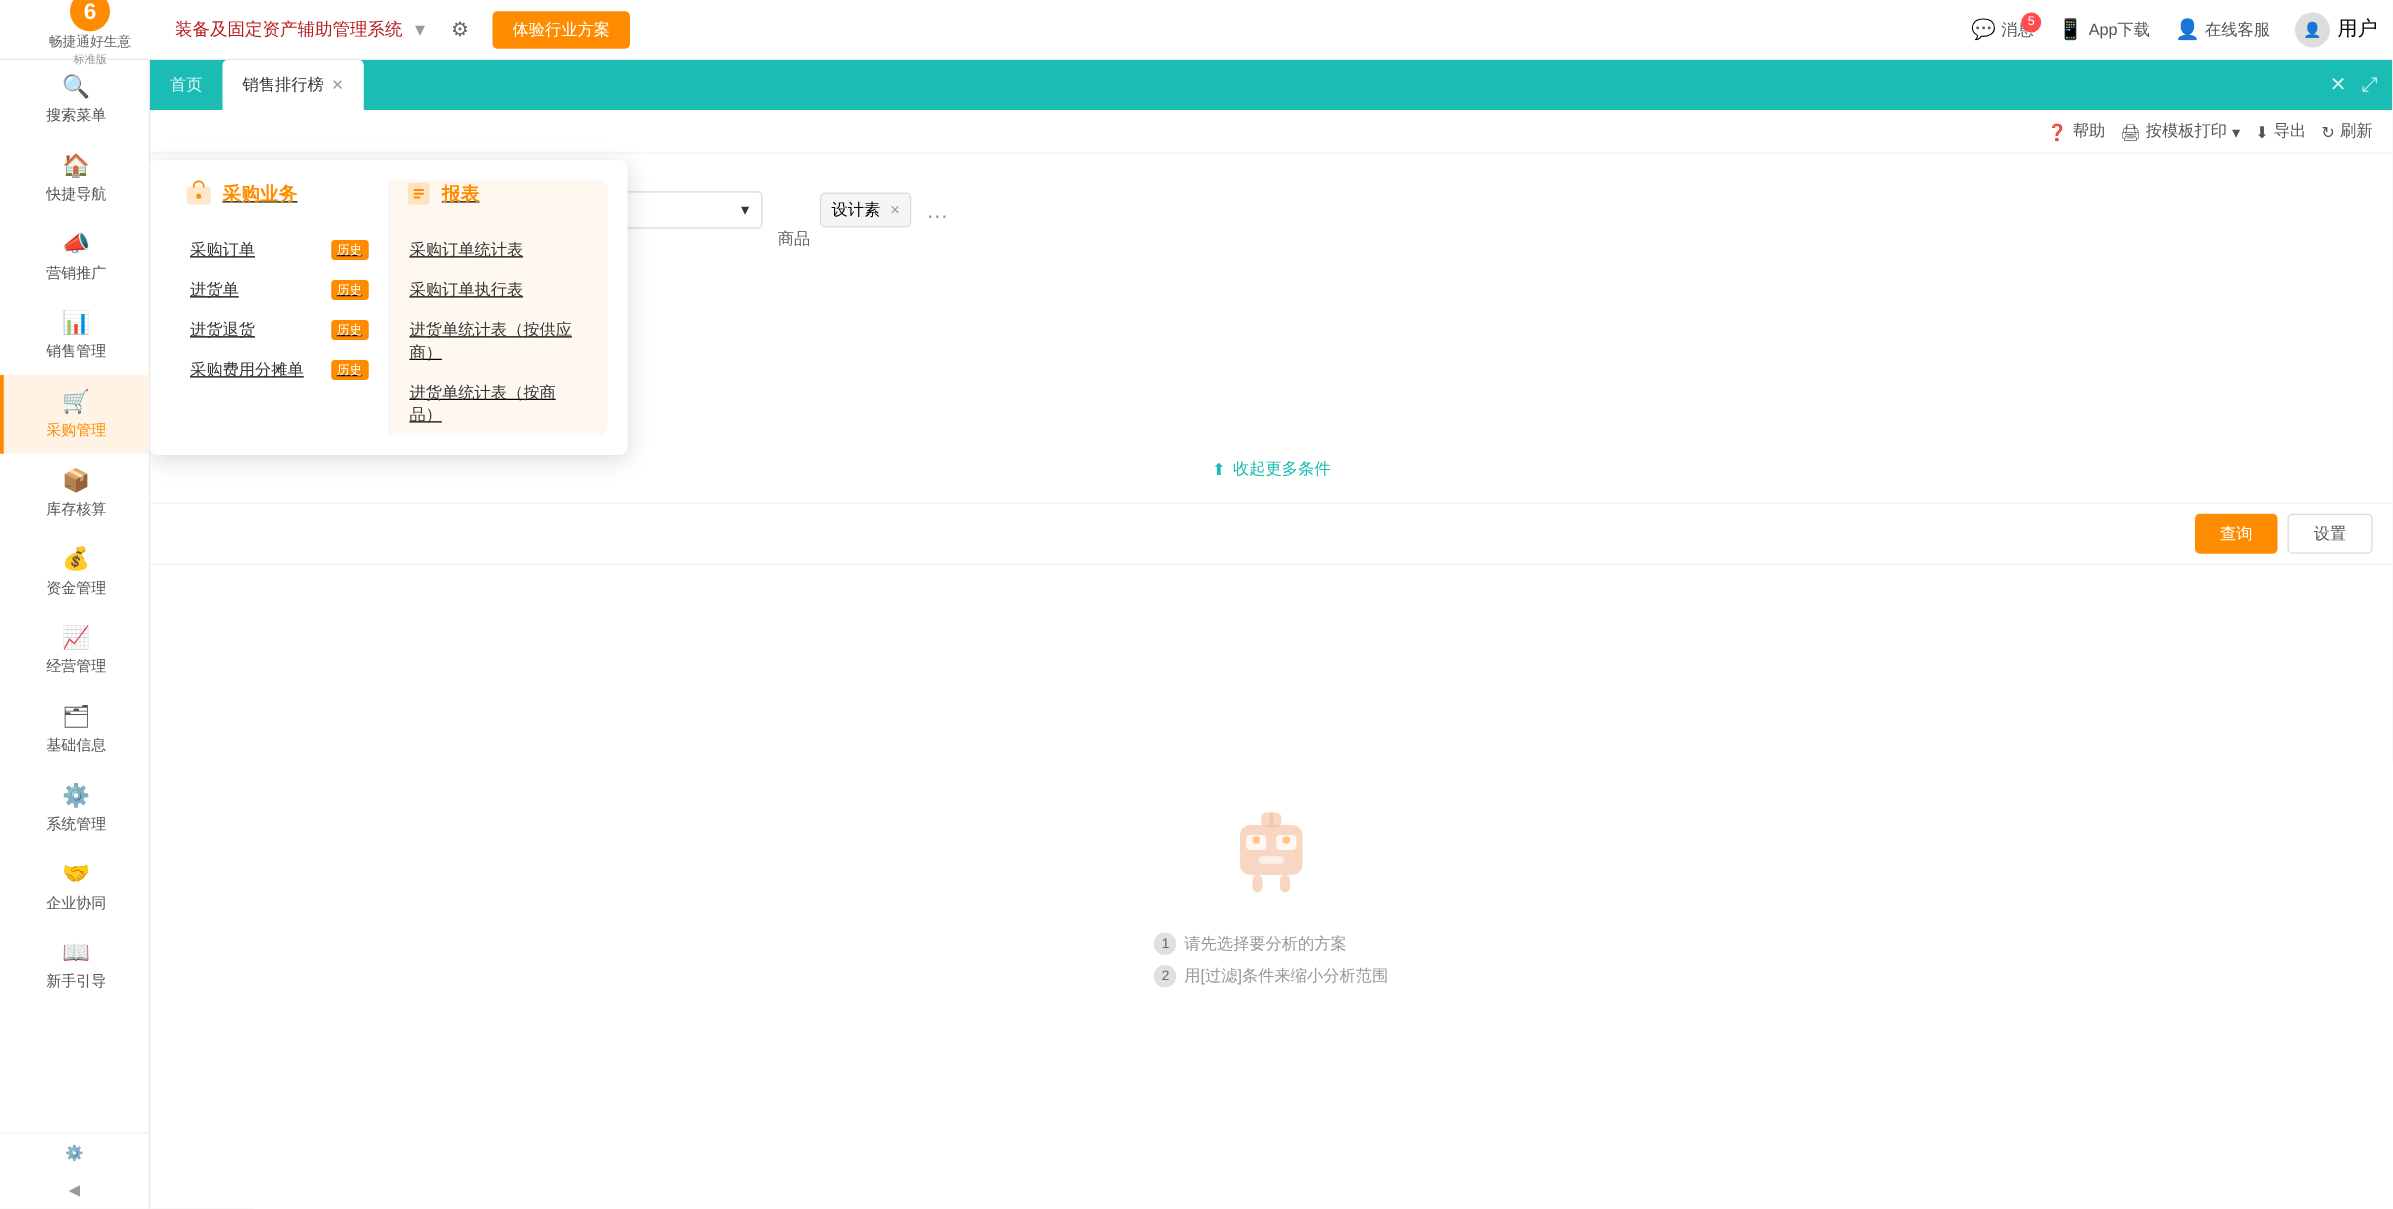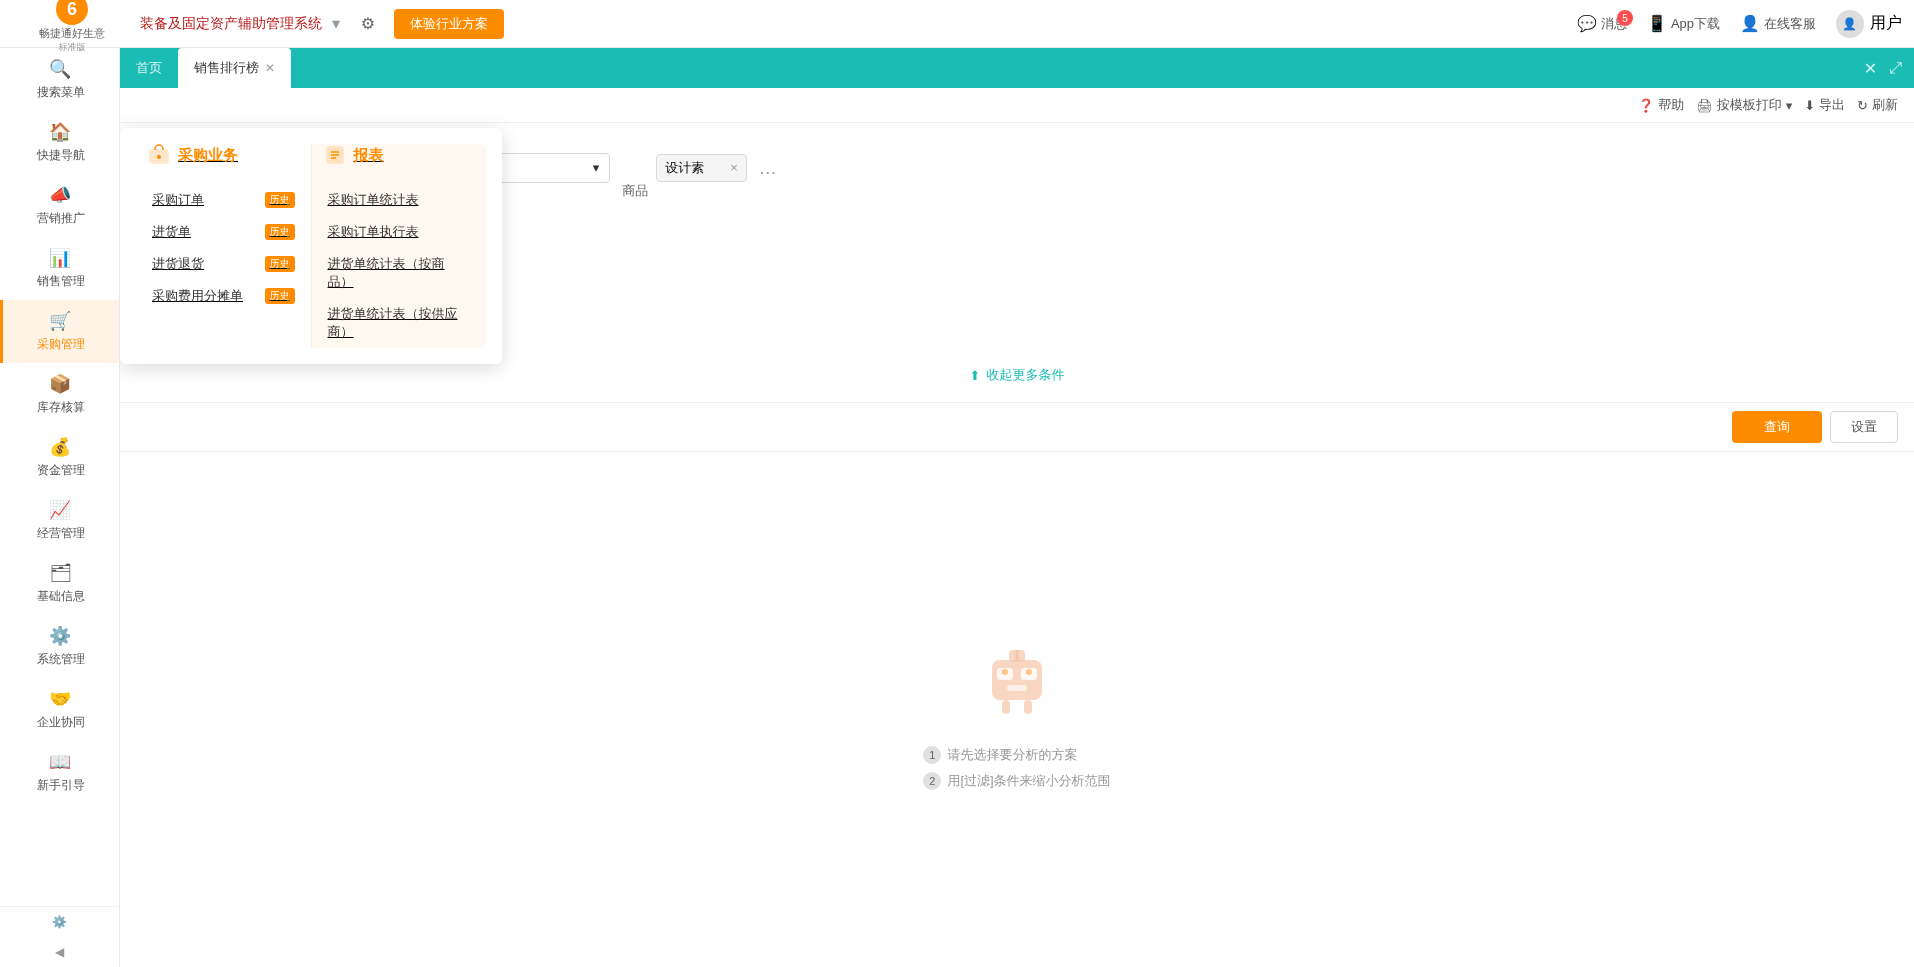--- a/index.html
+++ b/index.html
@@ -282,21 +282,21 @@
       display: flex;
       align-items: center;
       gap: 6px;
       font-size: 13px;
       color: #1abcb4;
     }
     .date-range span { cursor: pointer; }
     .tag-item {
       display: flex;
       align-items: center;
-      gap: 22px;
+      gap: 4px;
       background: #f5f5f5;
       border: 1px solid #d9d9d9;
       border-radius: 4px;
       padding: 4px 8px;
       font-size: 13px;
     }
     .tag-x { color: #999; cursor: pointer; margin-left: 4px; }
     .filter-dots { color: #999; cursor: pointer; font-size: 18px; line-height: 1; }
     .collapse-btn {
       display: flex;
@@ -325,21 +325,21 @@
       cursor: pointer;
       display: flex;
       align-items: center;
       gap: 4px;
     }
     .btn-query {
       background: #ff8c00;
       color: #fff;
       border: none;
       border-radius: 4px;
-      padding: 6px 32px;
+      padding: 6px 20px;
       font-size: 13px;
       cursor: pointer;
       margin-left: auto;
     }
     .btn-settings {
       border: 1px solid #d9d9d9;
       background: #fff;
       color: #555;
       border-radius: 4px;
       padding: 6px 20px;
@@ -686,23 +686,23 @@
             </svg>
             <span>报表</span>
           </div>
           <div class="menu-item">
             <span>采购订单统计表</span>
           </div>
           <div class="menu-item">
             <span>采购订单执行表</span>
           </div>
           <div class="menu-item">
+            <span>进货单统计表（按供应商）</span>
+          </div>
+          <div class="menu-item">
             <span>进货单统计表（按商品）</span>
-          </div>
-          <div class="menu-item">
-            <span>进货单统计表（按供应商）</span>
           </div>
         </div>
       </div>
 
     </div>
   </div>
 </div>
 
 </body></html>

